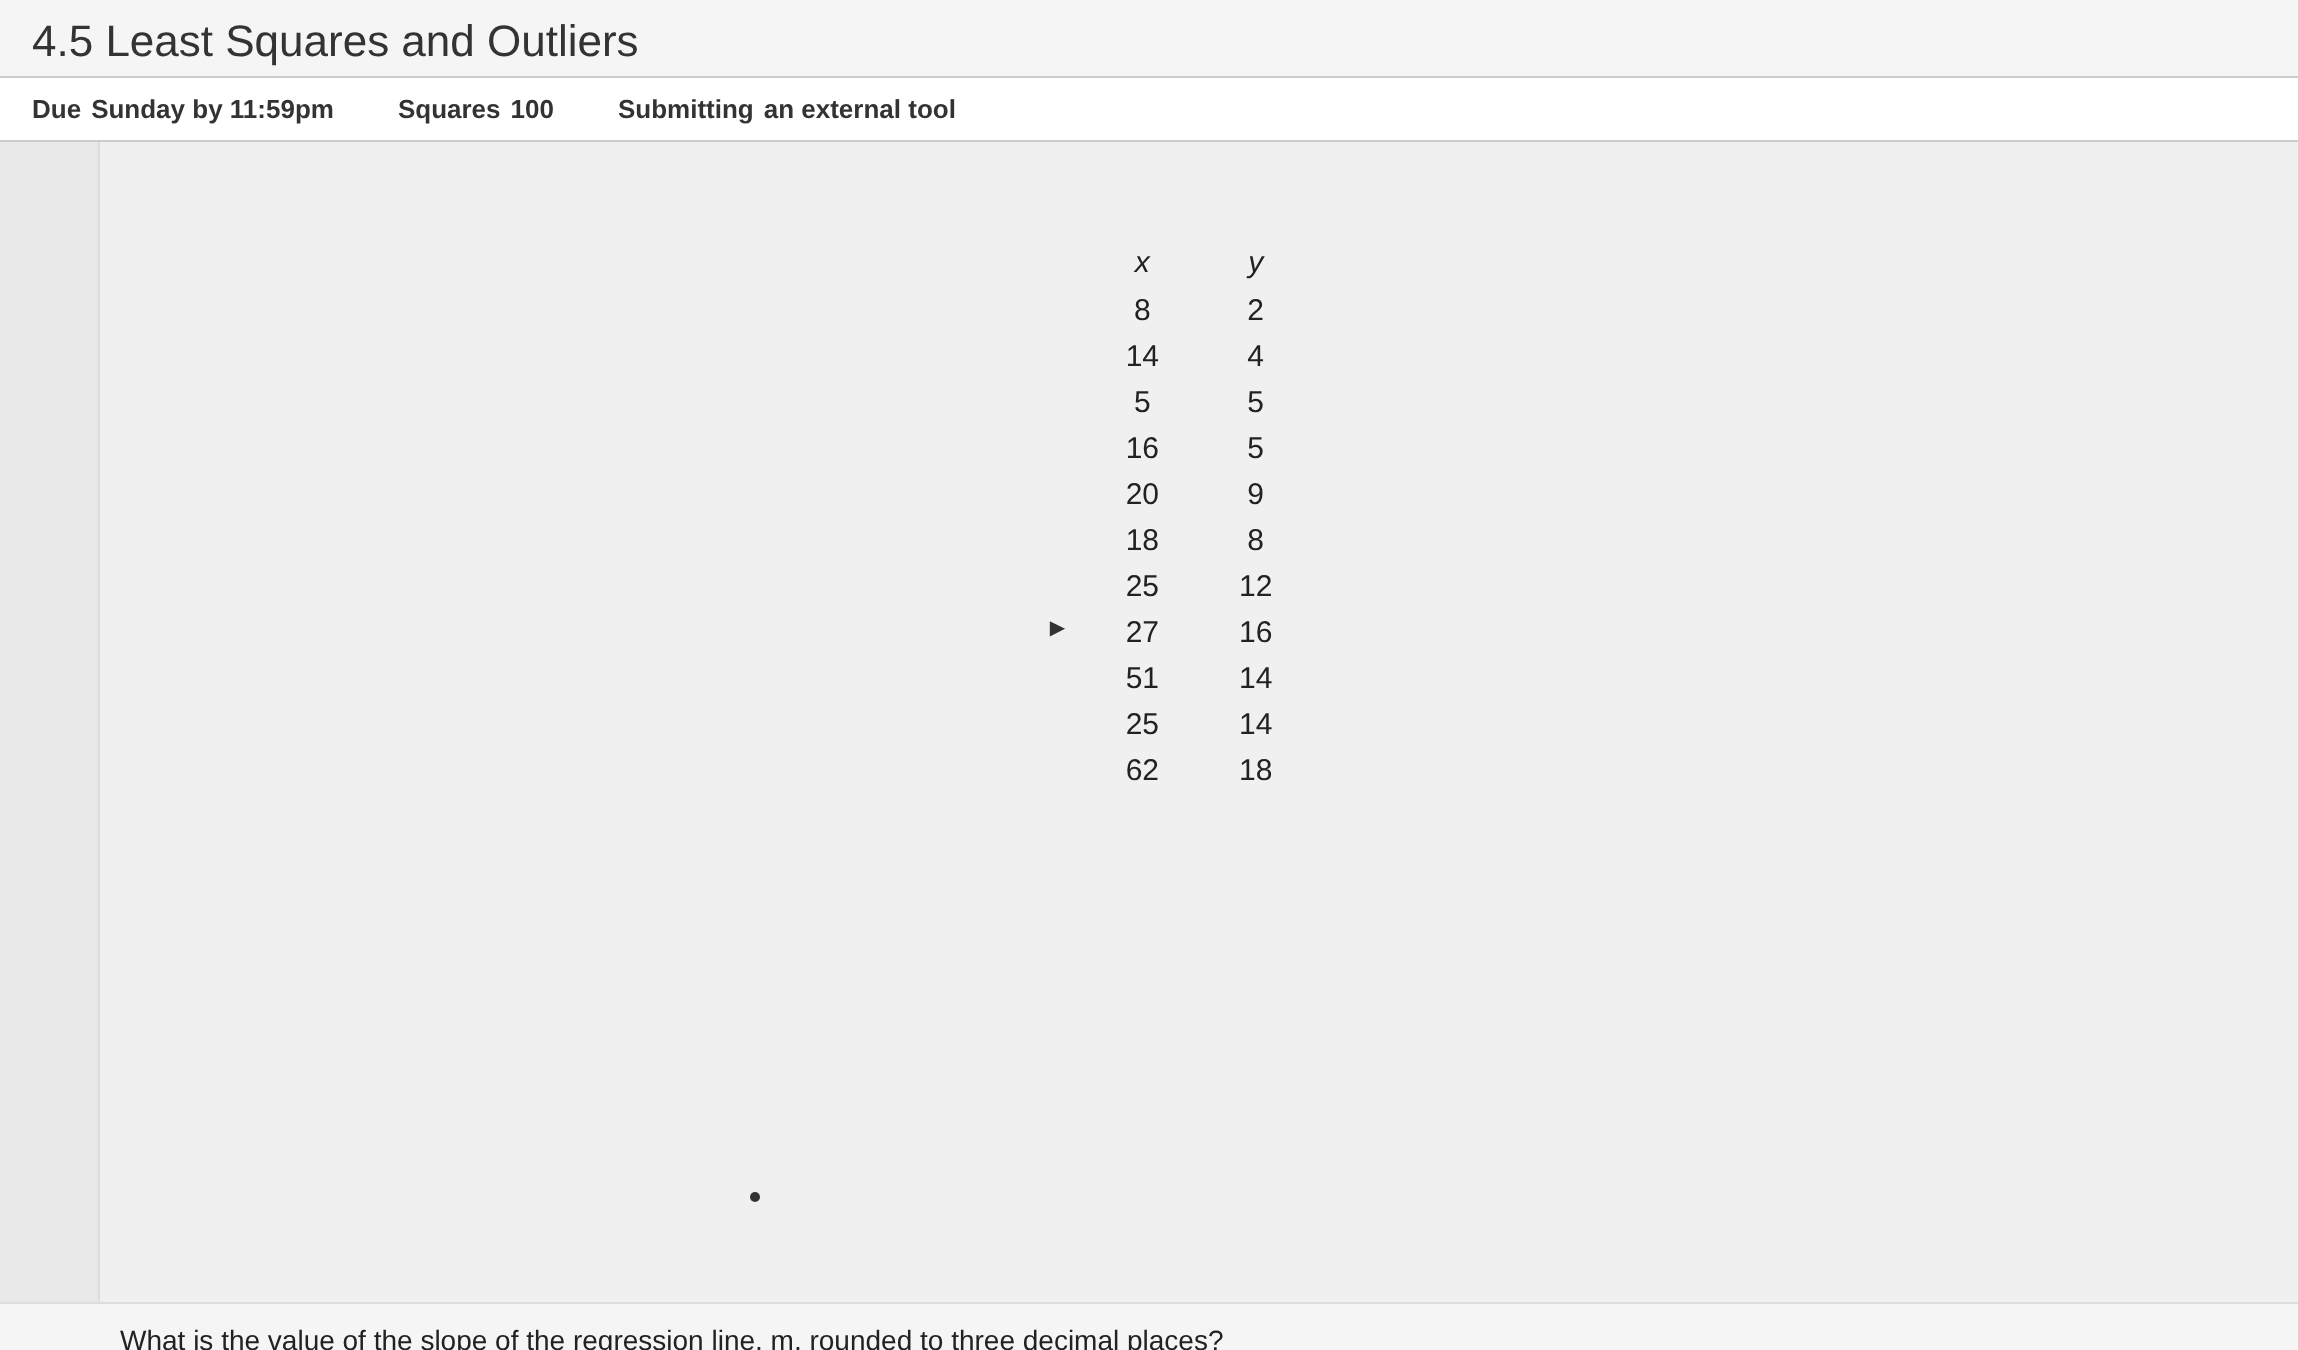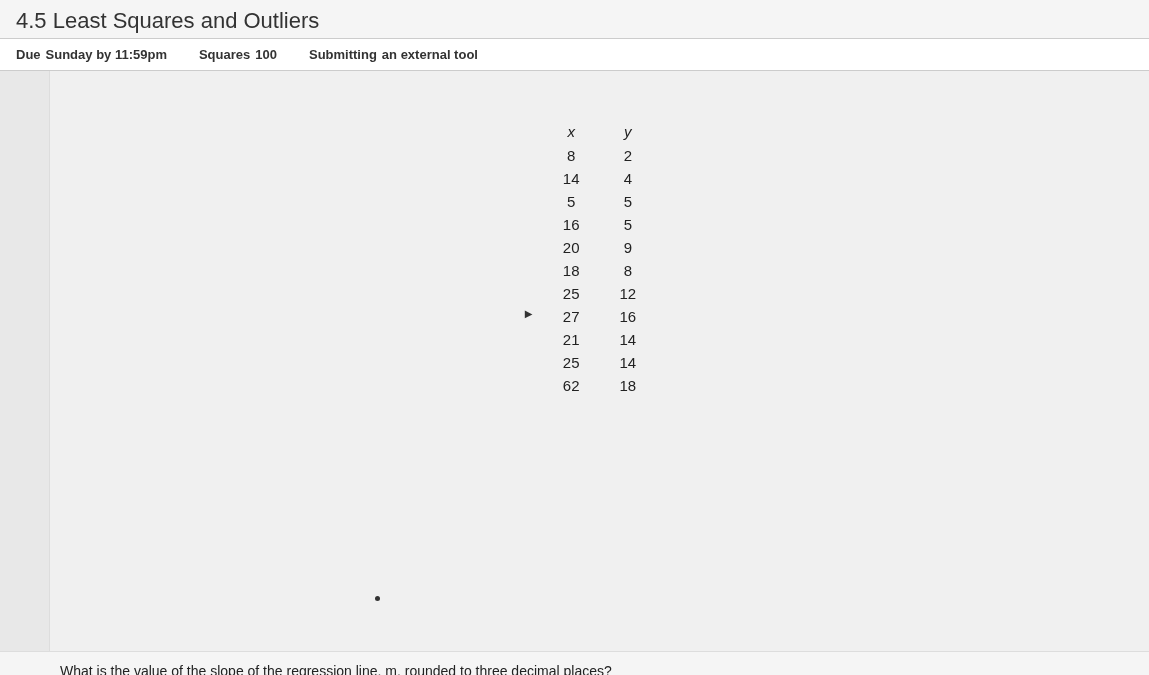--- a/index.html
+++ b/index.html
@@ -188,21 +188,21 @@
               </tr>
               <tr>
                 <td>25</td>
                 <td>12</td>
               </tr>
               <tr>
                 <td style="position: relative;">27<span style="position: absolute; left: -18px; font-size: 10px; color: rgb(51, 51, 51); top: 3px;">▶</span></td>
                 <td>16</td>
               </tr>
               <tr>
-                <td>21</td>
+                <td>51</td>
                 <td>14</td>
               </tr>
               <tr>
                 <td>25</td>
                 <td>14</td>
               </tr>
               <tr>
                 <td>62</td>
                 <td>18</td>
               </tr>

